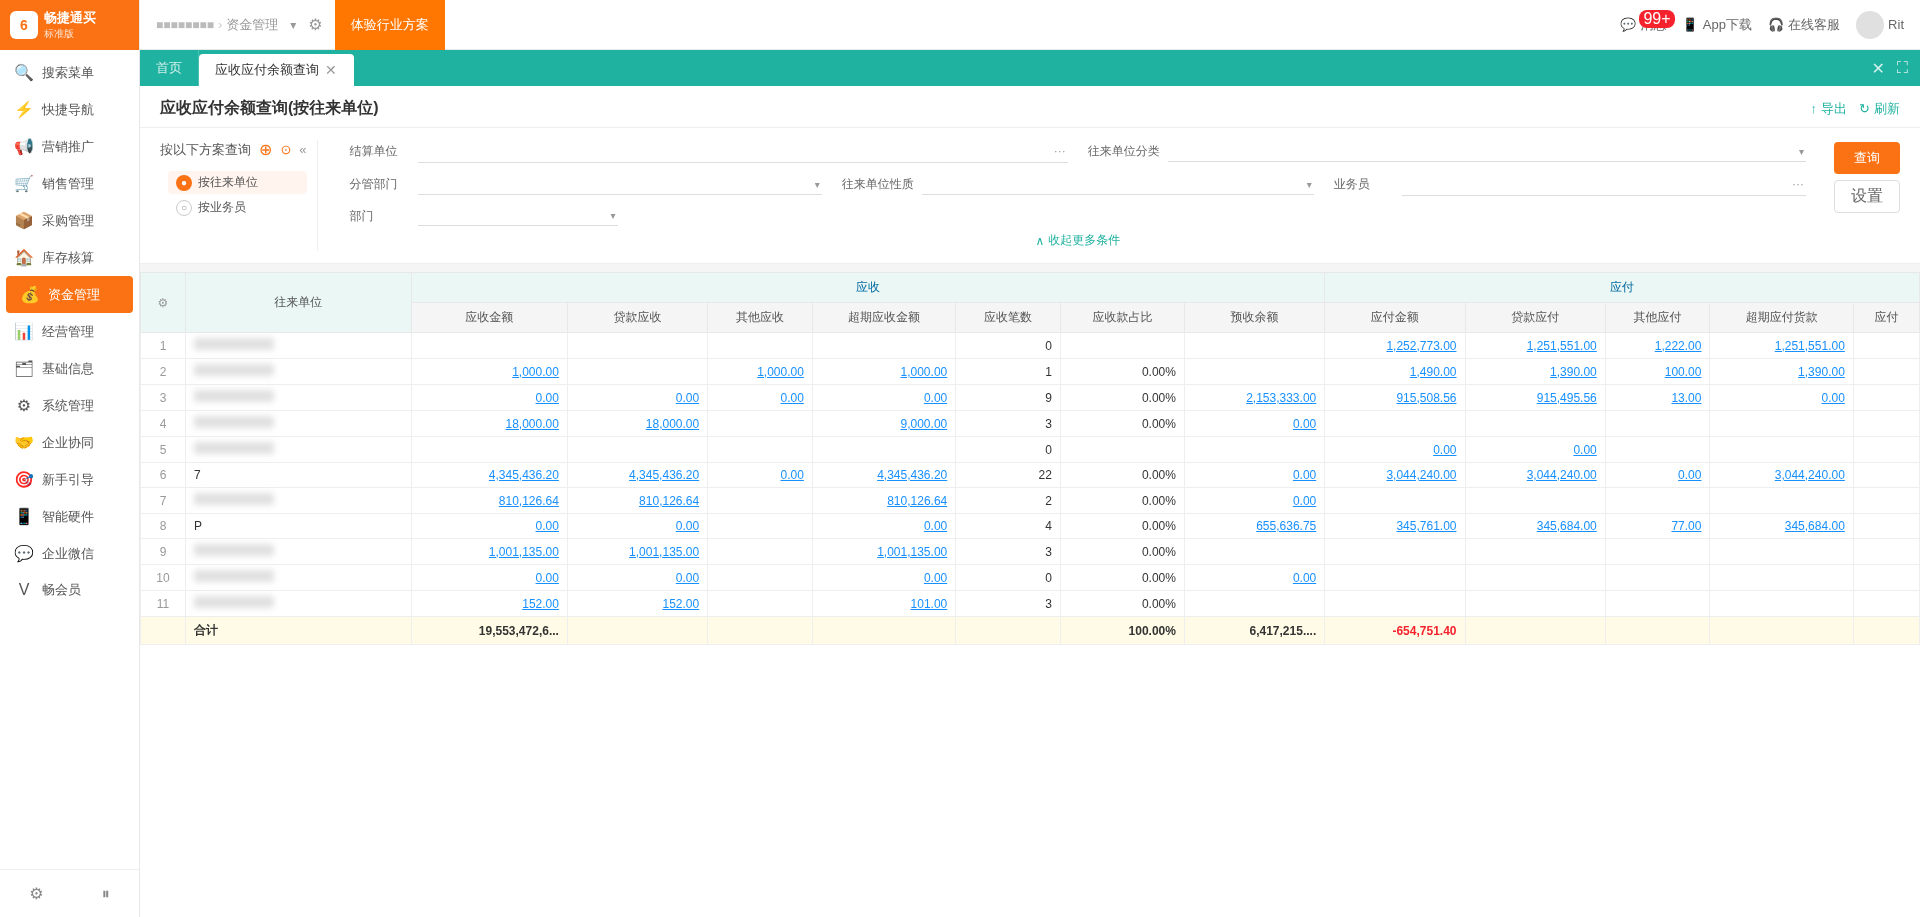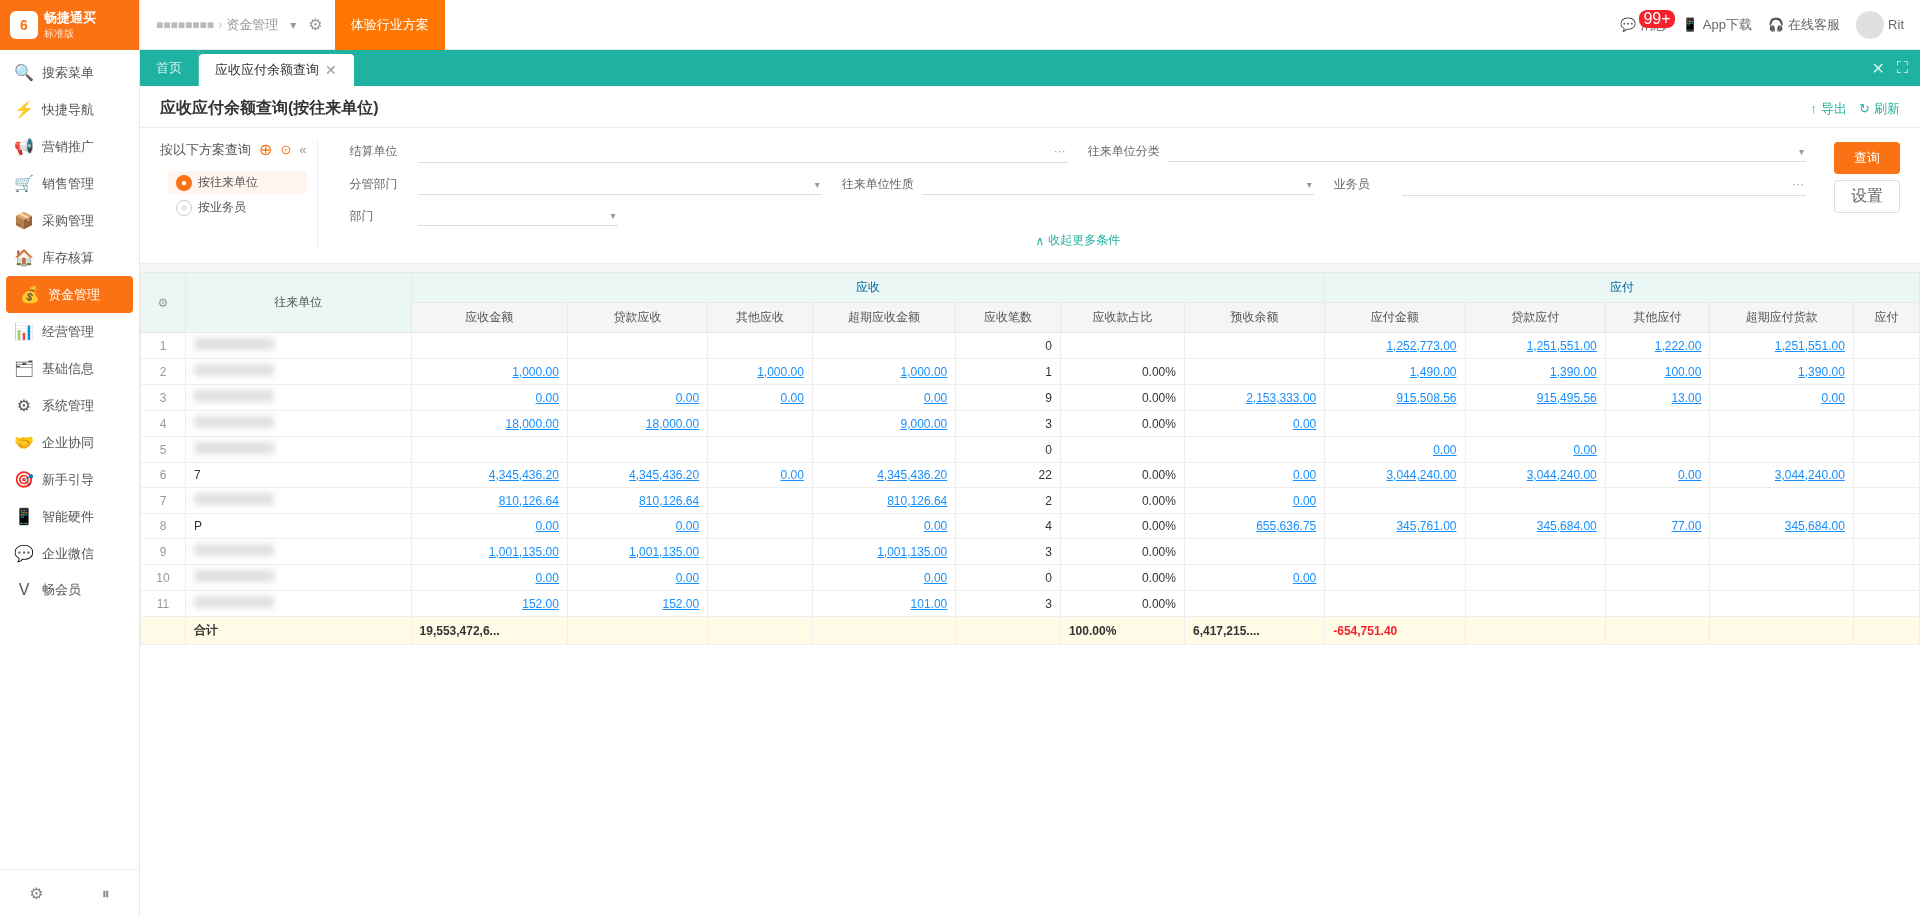--- a/index.html
+++ b/index.html
@@ -80,21 +80,21 @@
     
     .table-area { flex: 1; background: #fff; margin: 8px 0 0; overflow: hidden; display: flex; flex-direction: column; }
     .table-wrapper { overflow: auto; flex: 1; }
     table { width: 100%; border-collapse: collapse; font-size: 12px; }
     thead tr th { background: #f5f5f5; border: 1px solid #e8e8e8; padding: 6px 8px; text-align: center; white-space: nowrap; font-weight: normal; color: #555; position: sticky; top: 0; z-index: 2; }
     thead tr.group-header th { background: #eaf7f5; }
     tbody tr td { border: 1px solid #eee; padding: 5px 8px; text-align: right; white-space: nowrap; color: #333; }
     tbody tr td:first-child { text-align: center; color: #999; width: 36px; }
     tbody tr td:nth-child(2) { text-align: left; min-width: 140px; }
     .td-link { color: #1890ff; text-decoration: underline; cursor: pointer; }
-    tfoot tr td { background: #fffbe6; border: 1px solid #eee; padding: 5px 8px; font-weight: bold; color: #333; white-space: nowrap; }
+    tfoot tr td { background: #fffbe6; border: 1px solid #eee; padding: 5px 8px; text-align: right; font-weight: bold; color: #333; white-space: nowrap; }
     tfoot tr td:first-child { text-align: center; }
     tfoot tr td:nth-child(2) { text-align: left; }
     .negative { color: #f5222d !important; }
     .gear-icon-btn { width: 28px; height: 28px; display: flex; align-items: center; justify-content: center; cursor: pointer; color: #999; }
     .col-group-header { text-align: center; background: #eaf7f5; color: #0369a1; }
   </style>
 </head>
 <body>
 
 <div class="sidebar">

